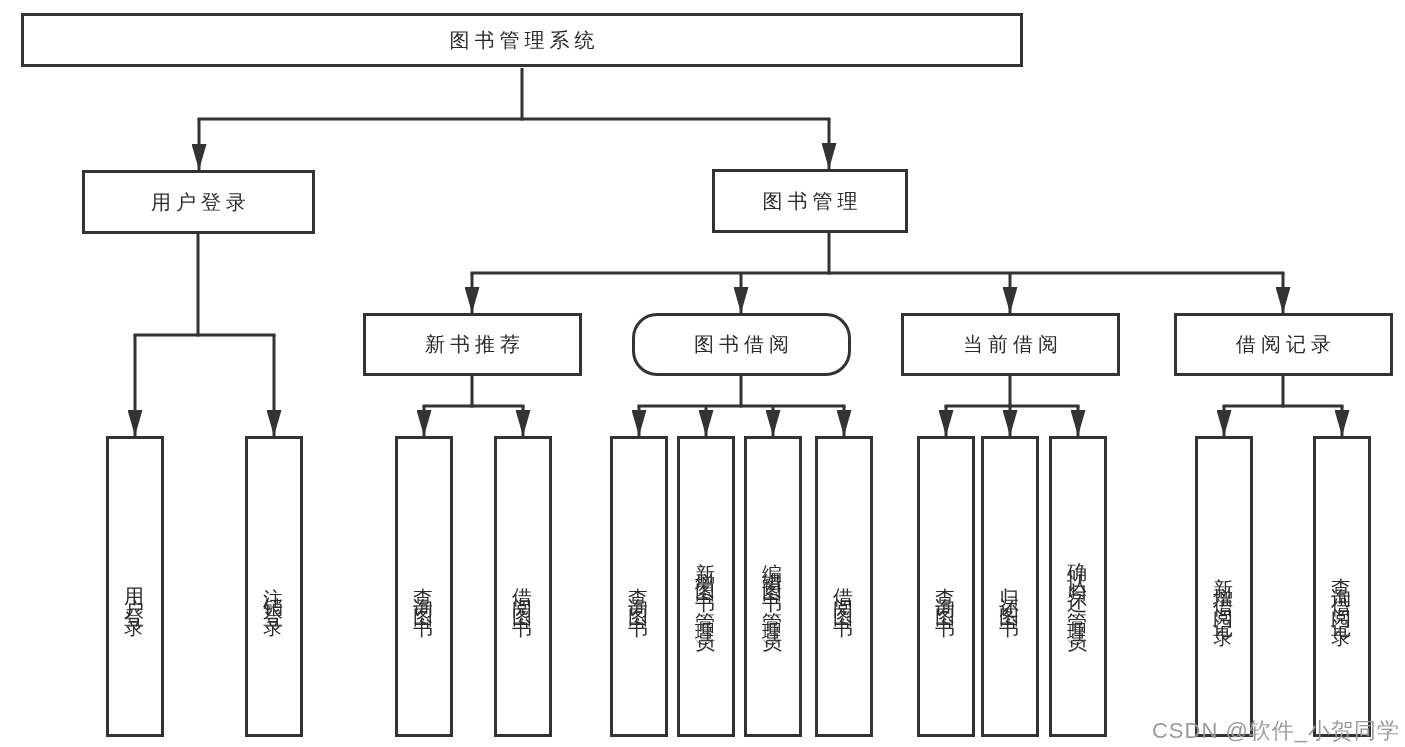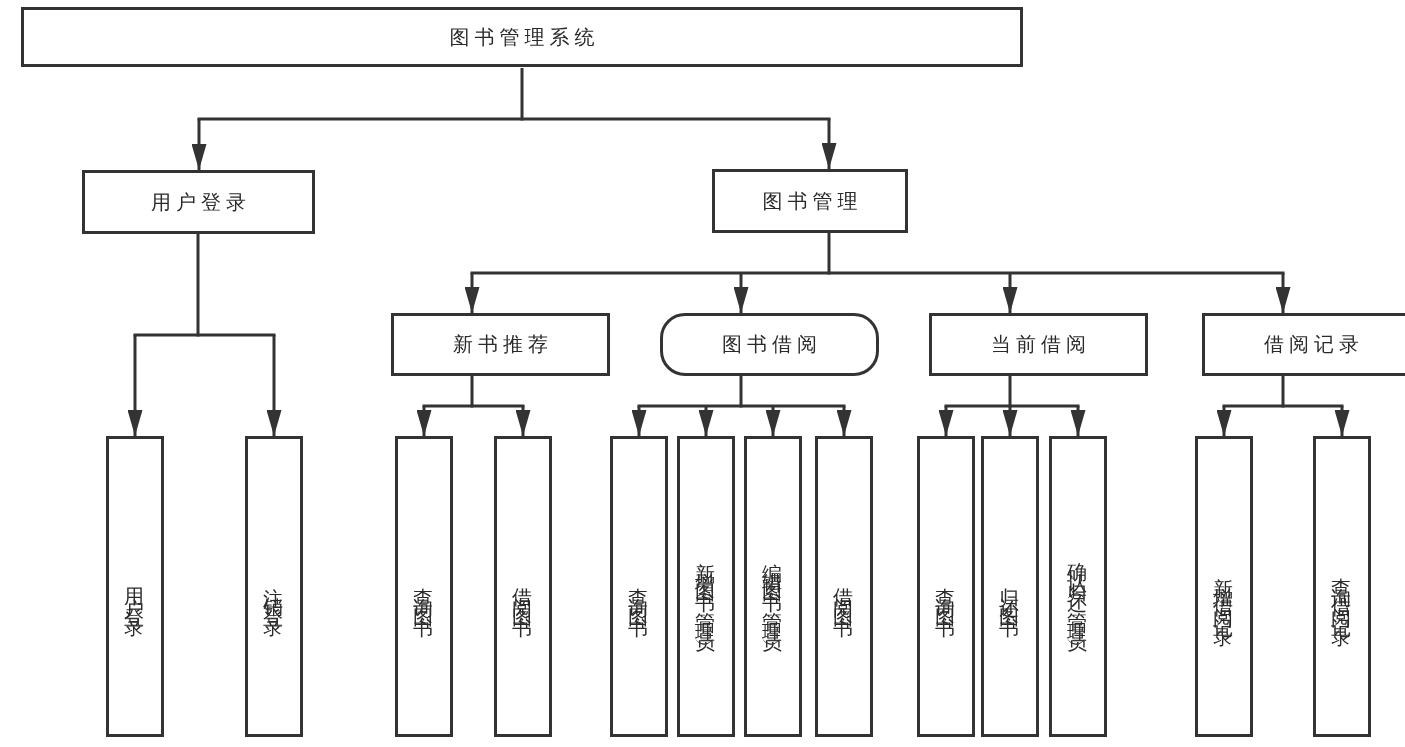--- a/index.html
+++ b/index.html
@@ -26,25 +26,25 @@
     align-items: center;
     justify-content: center;
   }
   .hlabel {
     font-size: 20px;
     letter-spacing: 5px;
     padding-left: 5px; 
     white-space: nowrap;
     color: #2a2a2a;
   }
-  .root-box  { left: 21px;  top: 7px;  width: 1002px; height: 60px; }
+  .root-box  { left: 21px;  top: 13px;  width: 1002px; height: 54px; }
   .lvl2      { height: 64px; }
   .box-user-login      { left: 82px;  top: 170px; width: 233px; }
   .box-book-management { left: 712px; top: 169px; width: 196px; }
-  .lvl3      { top: 313px; width: 219px; height: 63px; margin-left: 28px; }
+  .lvl3      { top: 313px; width: 219px; height: 63px; }
   .box-new-book  { left: 363px; }
   .box-borrow    { left: 632px; border-radius: 25px; }
   .box-current   { left: 901px; }
   .box-records   { left: 1174px; }
   .leaf {
     top: 436px;
     width: 58px;
     height: 301px;
   }
   .vlabel {
@@ -191,14 +191,15 @@
   <div class="node leaf leaf-11">
     <span class="vlabel">确认归还（管理员）</span>
   </div>
   <div class="node leaf leaf-12">
     <span class="vlabel">新增借阅记录</span>
   </div>
   <div class="node leaf leaf-13">
     <span class="vlabel">查询借阅记录</span>
   </div>
 
+  <div class="watermark">CSDN @软件_小贺同学</div>
 
 </div>
 
 </body></html>

